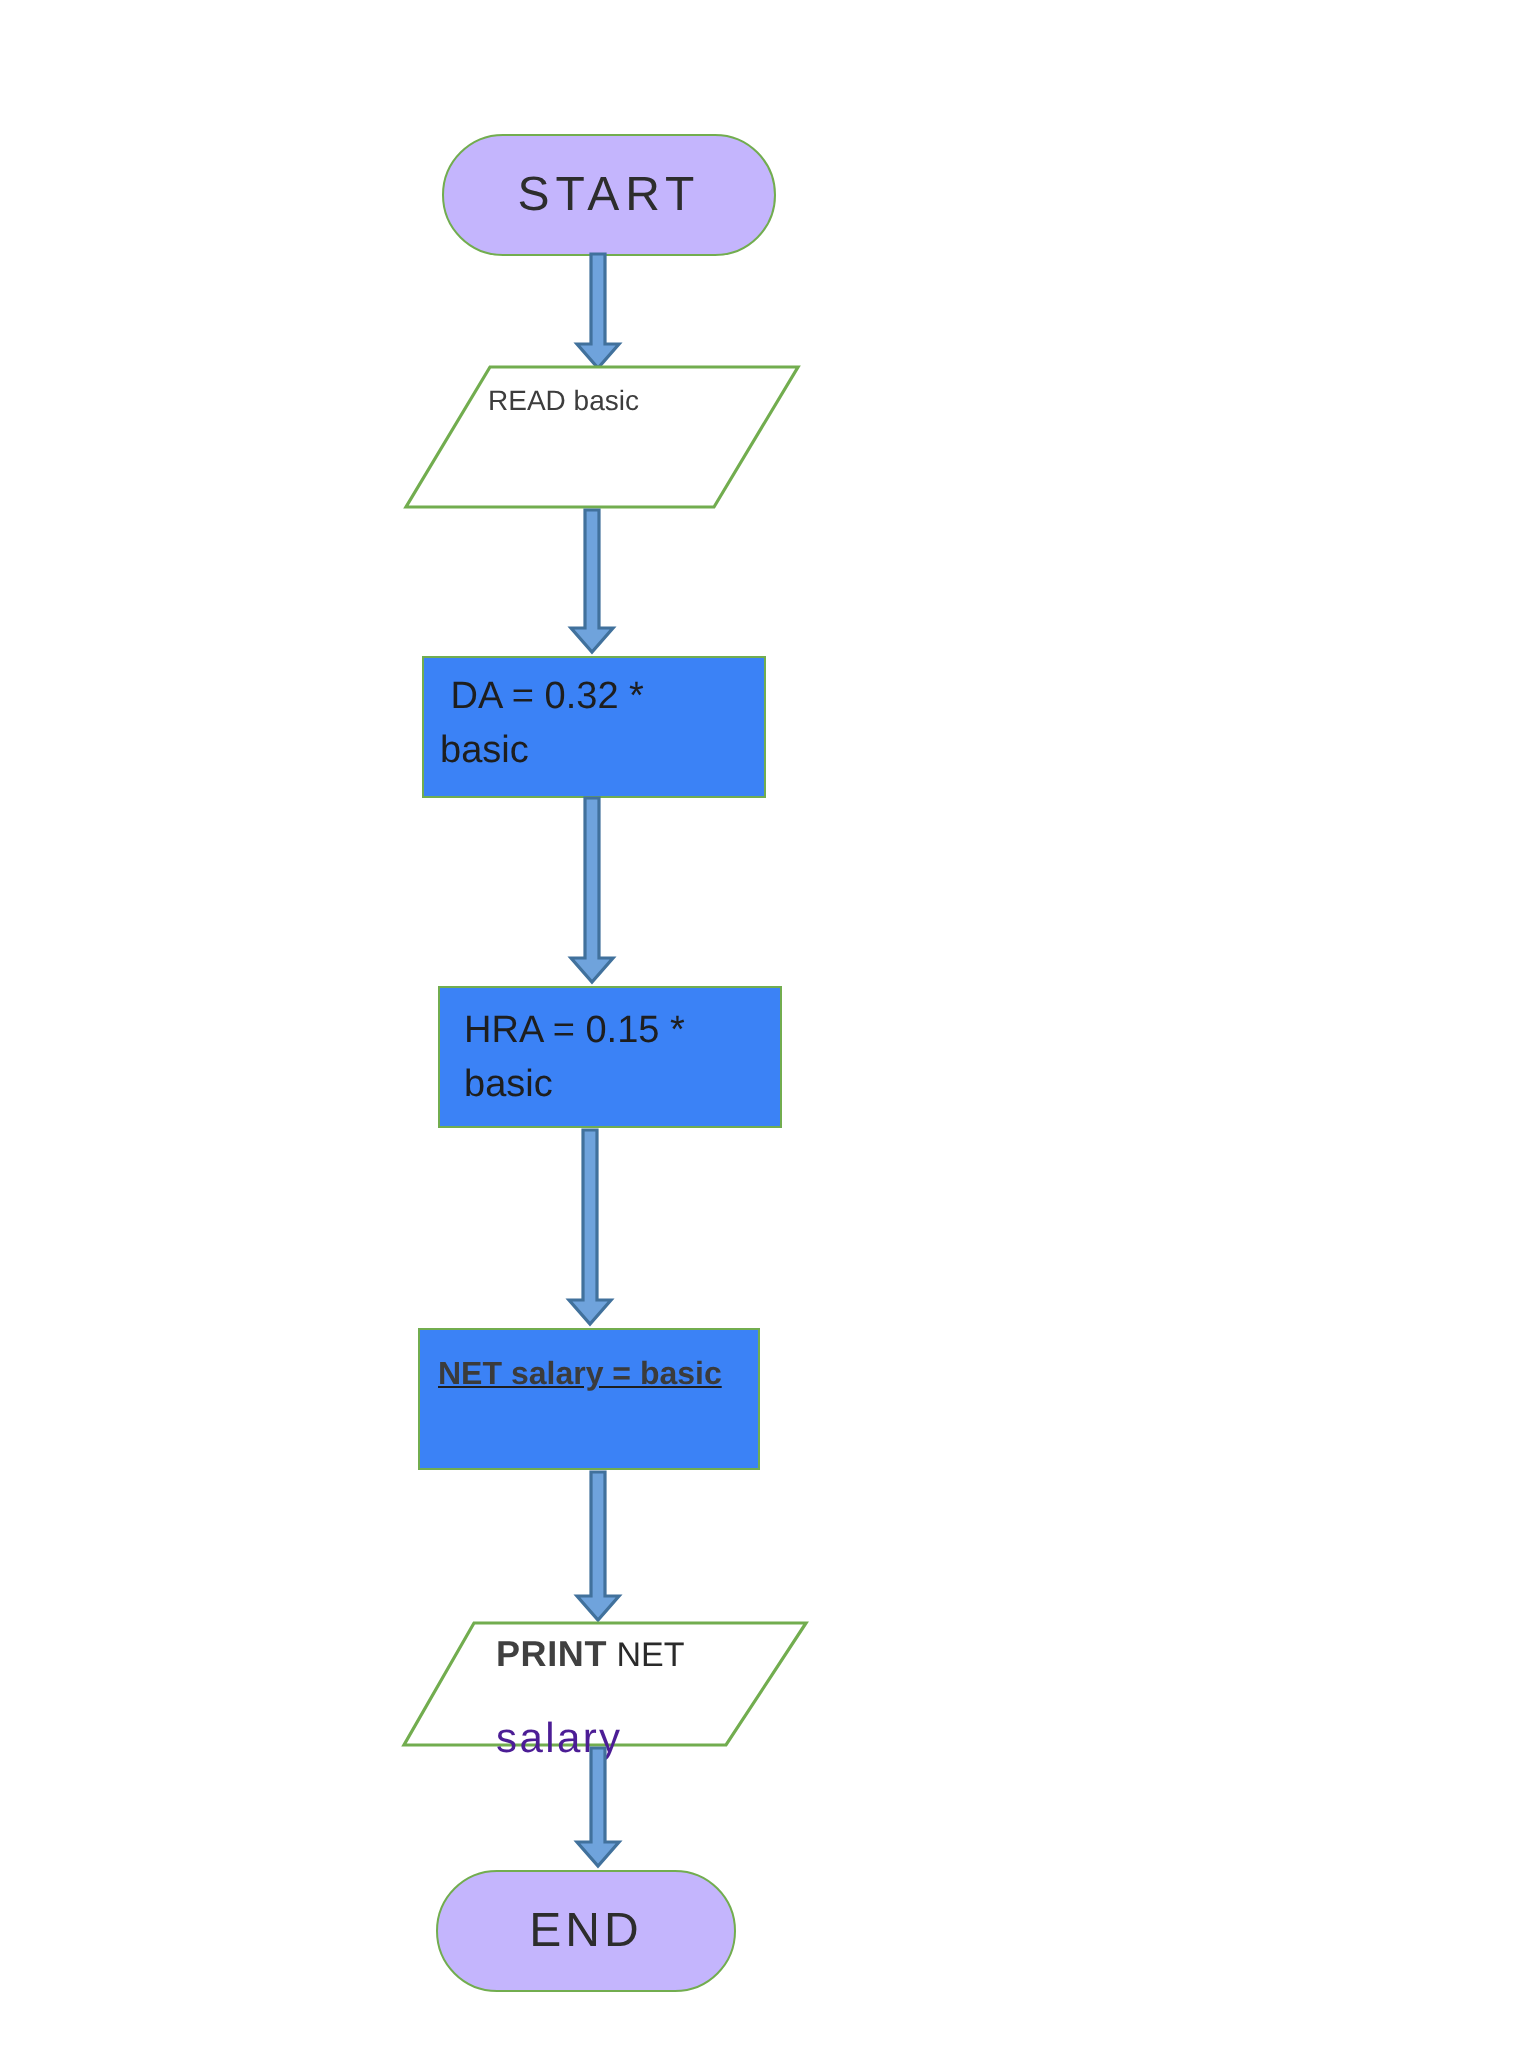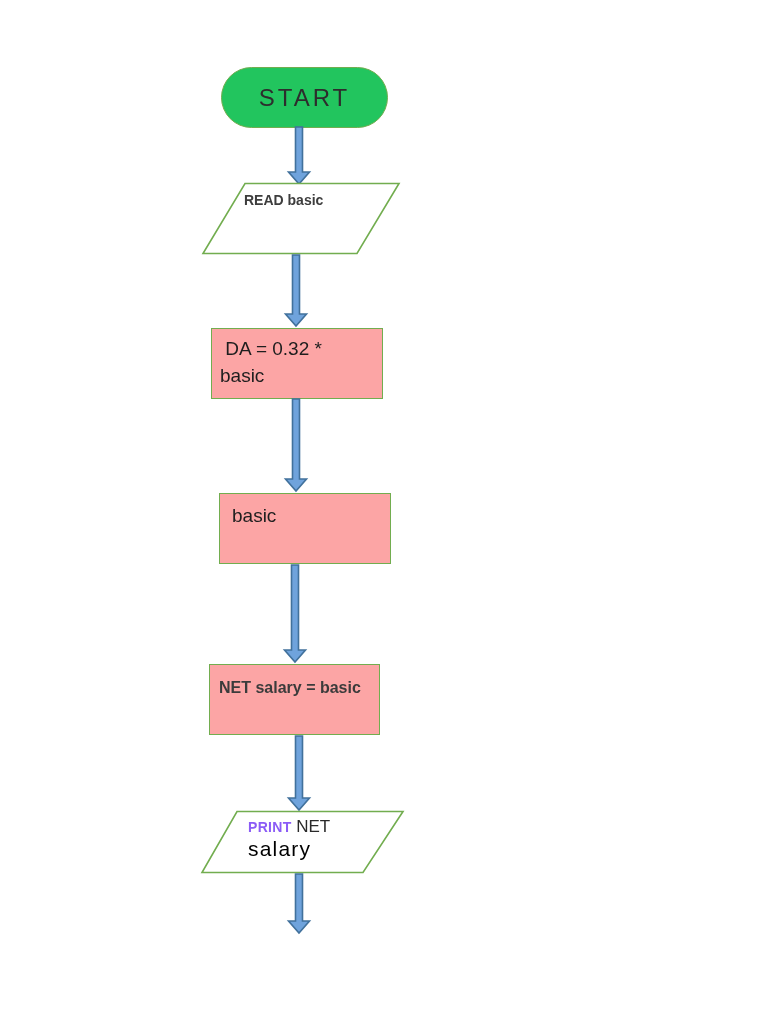--- a/index.html
+++ b/index.html
@@ -3,39 +3,39 @@
 <meta charset="utf-8">
 <style>
   html,body{margin:0;padding:0;background:#ffffff;}
   #canvas{
     position:relative;width:768px;height:1024px;background:#ffffff;overflow:hidden;
     font-family:"Liberation Sans","DejaVu Sans",sans-serif;
   }
   .abs{position:absolute;}
   
   .terminator{
-    box-sizing:border-box;border:1.6px solid #72ad4f;border-radius:31px;background:#22c55e;
+    box-sizing:border-box;border:1.6px solid #72ad4f;border-radius:31px;background:#c4b5fd;
     display:flex;align-items:center;justify-content:center;
     color:#2d2d2d;font-size:24px;letter-spacing:3px;
   }
   
   .process{
-    box-sizing:border-box;border:1.6px solid #72ad4f;background:#fca5a5;
+    box-sizing:border-box;border:1.6px solid #72ad4f;background:#3b82f6;
     color:#1e1e1e;font-size:19px;line-height:27px;
   }
   .process .ln{white-space:pre;}
   
   svg.para{position:absolute;overflow:visible;}
   svg.para polygon{fill:#ffffff;stroke:#72ad4f;stroke-width:1.6;}
   
   .io-text{position:absolute;color:#3d3d3d;}
-  .io-read{font-weight:bold;font-size:14px;line-height:23px;}
+  .io-read{font-weight:normal;font-size:14px;line-height:23px;}
   .io-print-l1{font-size:17px;color:#2a2a2a;}
-  .io-print-l1 .small-bold{font-weight:bold;font-size:14px;letter-spacing:.3px;color:#8b5cf6;}
-  .io-print-l2{font-size:21px;letter-spacing:1.2px;color:#000000;margin-top:0;}
+  .io-print-l1 .small-bold{font-weight:bold;font-size:18px;letter-spacing:.3px;color:#404040;}
+  .io-print-l2{font-size:21px;letter-spacing:1.2px;color:#4c1d95;margin-top:20px;}
   
   .net-text{font-weight:bold;font-size:16px;line-height:26px;color:#3b3b3b;}
   
   svg.arrow{position:absolute;overflow:visible;}
   svg.arrow path{fill:#6fa3dc;stroke:#41719c;stroke-width:1.6;stroke-linejoin:miter;}
 </style>
 </head>
 <body>
 
 <div id="canvas">
@@ -62,41 +62,45 @@
   <div class="process abs" style="left:211px;top:328px;width:172px;height:71px;padding:6px 0 0 8px;">
     <div class="ln"> DA = 0.32 *</div>
     <div class="ln">basic</div>
   </div>
 
   <svg class="arrow" style="left:283px;top:399px;" width="26" height="93" viewBox="0 0 26 93">
     <path d="M9.5 0 V80 H2.5 L13 92 L23.5 80 H16.5 V0 Z"></path>
   </svg>
 
   <div class="process abs" style="left:219px;top:493px;width:172px;height:71px;padding:8px 0 0 12px;">
+    <div class="ln">HRA = 0.15 *</div>
     <div class="ln">basic</div>
   </div>
 
   <svg class="arrow" style="left:282px;top:565px;" width="26" height="98" viewBox="0 0 26 98">
     <path d="M9.5 0 V85 H2.5 L13 97 L23.5 85 H16.5 V0 Z"></path>
   </svg>
 
-  <div class="process abs" style="left:209px;top:664px;width:171px;height:71px;padding:10px 0 0 9px;">
+  <div class="process abs" style="left:209px;top:664px;width:171px;height:71px;padding:10px 0 0 9px;text-decoration:underline;">
     <div class="ln net-text">NET salary = basic</div>
   </div>
 
   <svg class="arrow" style="left:286px;top:736px;" width="26" height="75" viewBox="0 0 26 75">
     <path d="M9.5 0 V62 H2.5 L13 74 L23.5 62 H16.5 V0 Z"></path>
   </svg>
 
   <svg class="para" style="left:199px;top:810px;" width="206" height="64" viewBox="0 0 206 64">
     <polygon points="38,1.5 204,1.5 164,62.5 3,62.5"></polygon>
   </svg>
   <div class="io-text" style="left:248px;top:817px;width:150px;">
     <div class="io-print-l1"><span class="small-bold">PRINT</span> <span>NET</span></div>
     <div class="io-print-l2">salary</div>
   </div>
 
   <svg class="arrow" style="left:286px;top:874px;" width="26" height="60" viewBox="0 0 26 60">
     <path d="M9.5 0 V47 H2.5 L13 59 L23.5 47 H16.5 V0 Z"></path>
   </svg>
 
+  <div class="terminator abs" style="left:218px;top:935px;width:150px;height:61px;font-weight:500;letter-spacing:2px;">
+    <span>END</span>
+  </div>
 
 </div>
 
 </body></html>

